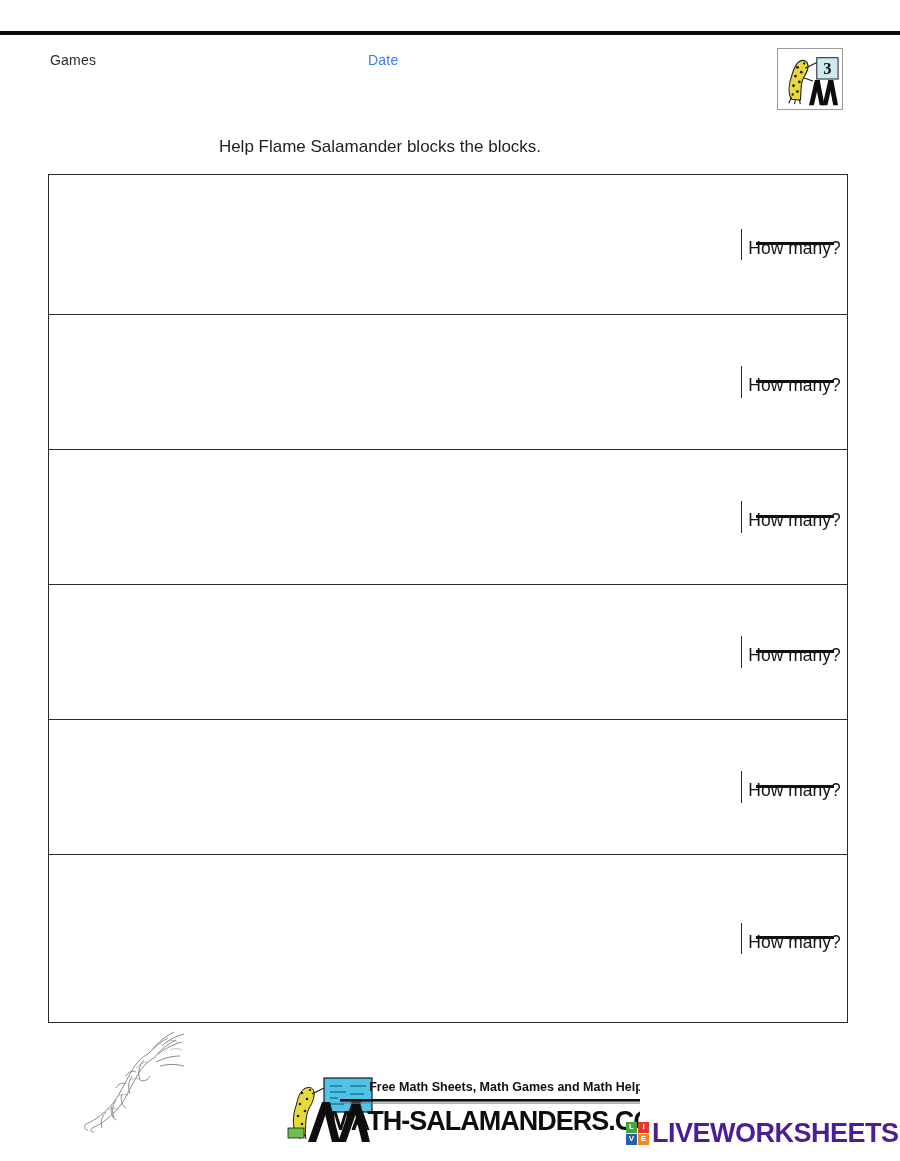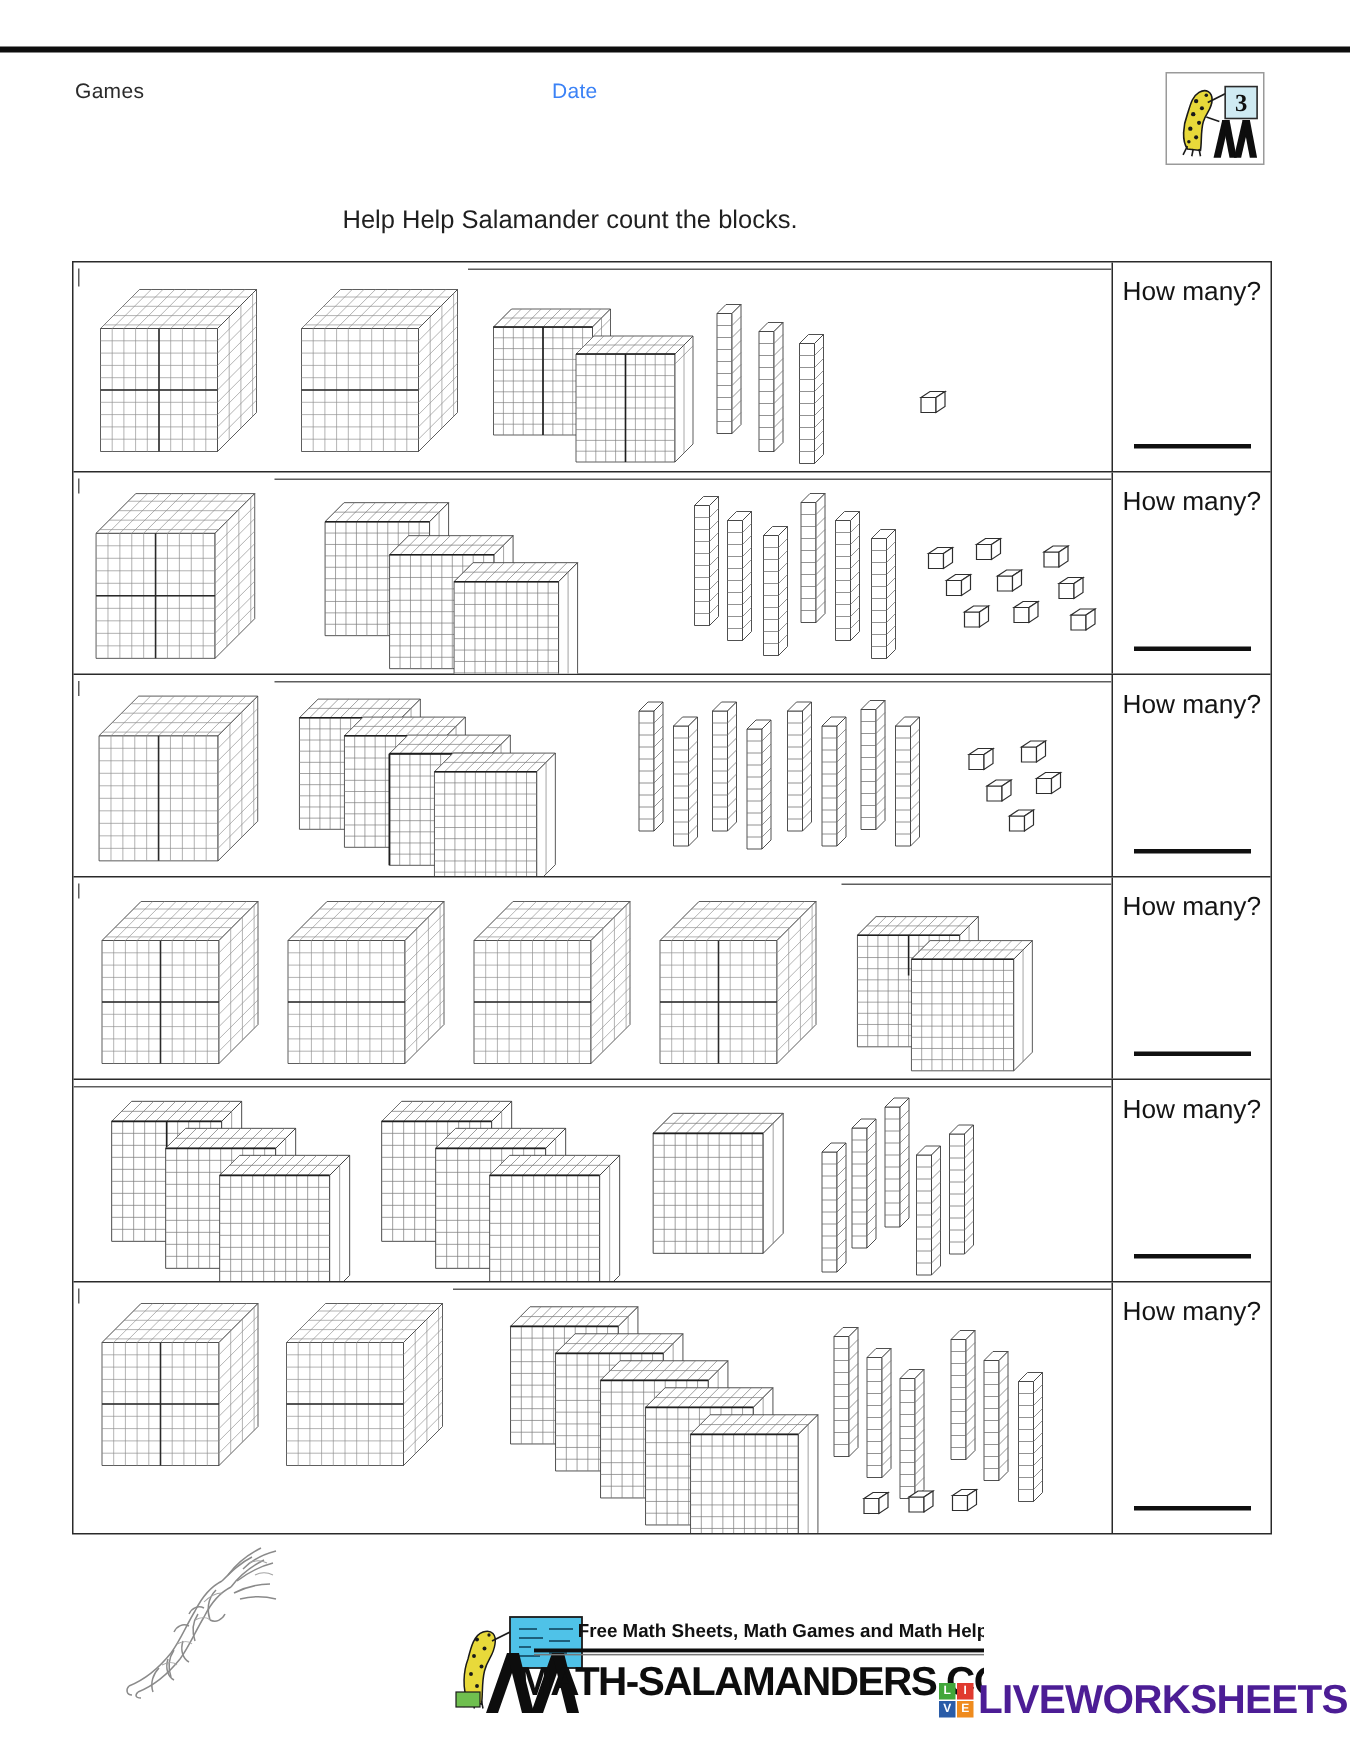--- a/index.html
+++ b/index.html
@@ -55,20 +55,21 @@
   .sheet {
     position:absolute; left:48px; top:174px;
     width:800px; height:849px;
     border:1.4px solid #2a2a2a;
   }
   .row {
     position:relative;
     width:100%;
     border-bottom:1.4px solid #2a2a2a;
     display:flex;
+    align-items:center;
   }
   .row.last { border-bottom:none; }
   .cell-blocks {
     position:relative;
     width:692px;
     overflow:hidden;
   }
   .cell-ans {
     position:relative;
     width:106px;
@@ -98,21 +99,21 @@
   .blk { position:absolute; }
   .blk svg { display:block; overflow:visible; }
 
   
   .foot-salamander {
     position:absolute; left:82px; top:1028px;
     width:120px; height:112px;
     opacity:.78;
   }
   .foot-logo {
-    position:absolute; left:296px; top:1068px;
+    position:absolute; left:280px; top:1068px;
     width:360px; height:78px;text-decoration:underline;
   }
   .foot-live {
     position:absolute; left:626px; top:1118px;
     height:30px;
     display:flex; align-items:center;
   }
   .live-tiles {
     display:grid;
     grid-template-columns:11px 11px;
@@ -138,21 +139,21 @@
 </style>
 </head>
 <body>
 
 <div class="page">
 
   <div class="top-rule"></div>
 
   <div class="hdr-name">Games</div>
   <div class="hdr-date">Date</div>
-  <div class="subtitle">Help Help Salamander count the blocks.</div>
+  <div class="subtitle">Help Flame Salamander blocks the blocks.</div>
 
   <div class="badge">
     <svg class="bsvg" viewBox="0 0 66 62">
 
       <g>
         <path d="M14 52 C10 46 11 36 14 28 C16 22 17 16 22 13 C27 10 31 13 31 18
                  C31 24 27 27 25 33 C23 40 24 47 23 53 Z" fill="#e8d93a" stroke="#1a1a1a" stroke-width="1.1"></path>
 
         <path d="M28 20 L40 14" stroke="#1a1a1a" stroke-width="1.2" fill="none"></path>
         <path d="M27 30 L36 33" stroke="#1a1a1a" stroke-width="1.1" fill="none"></path>

